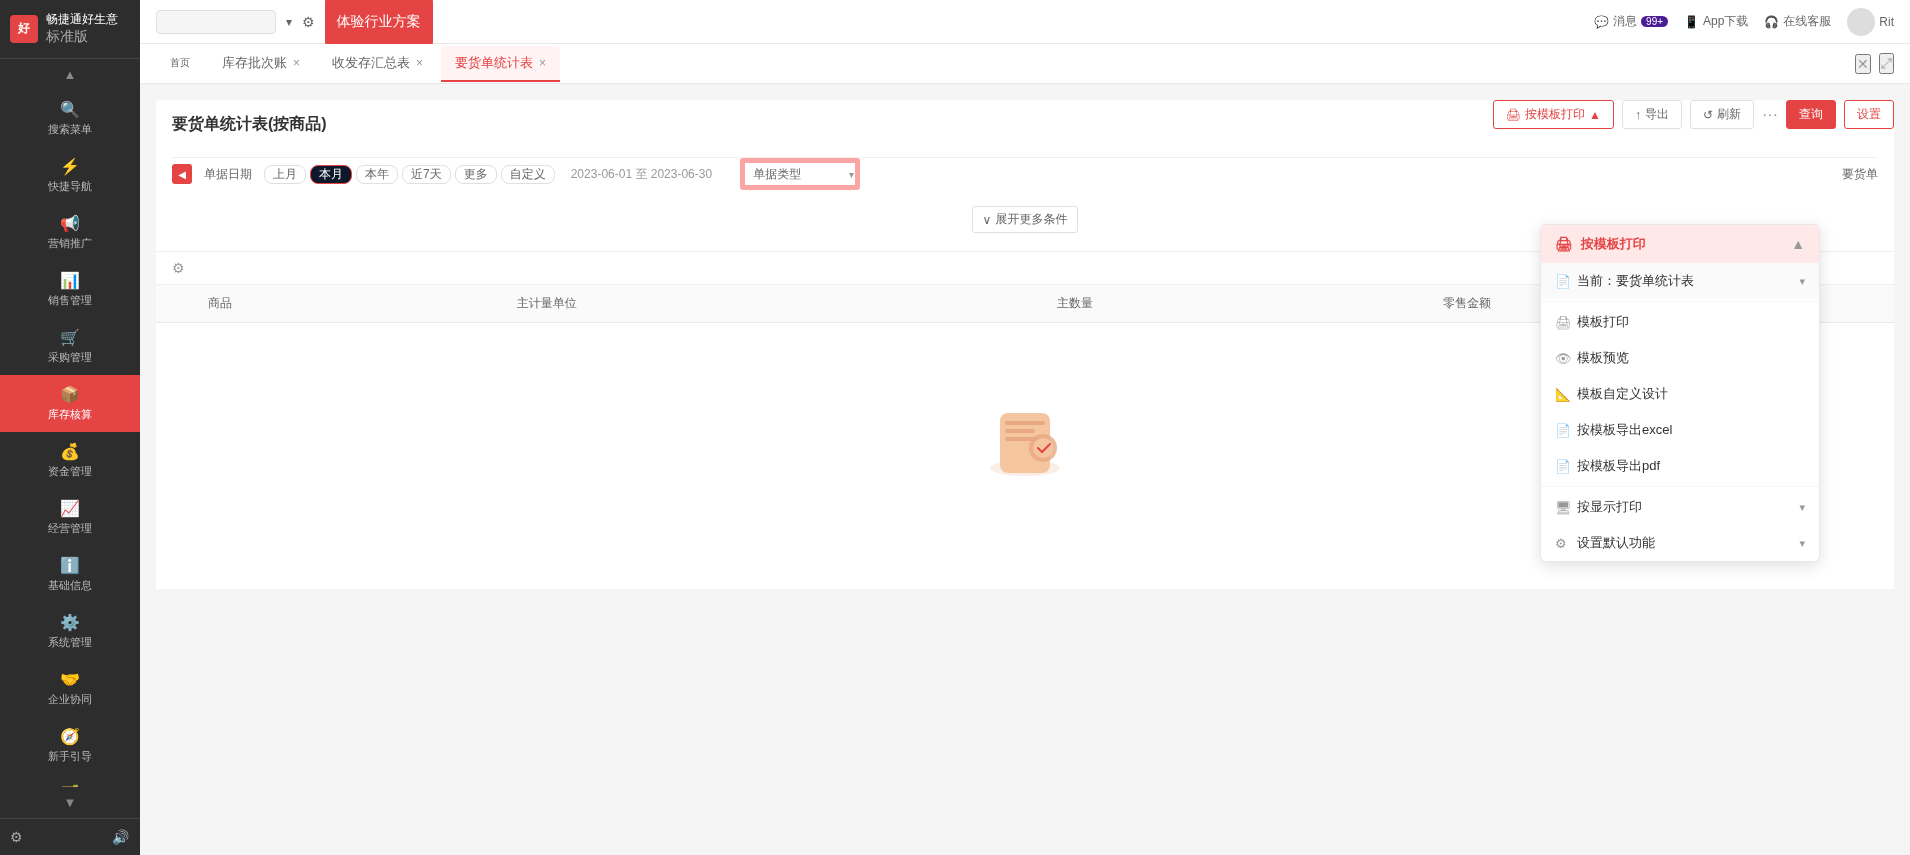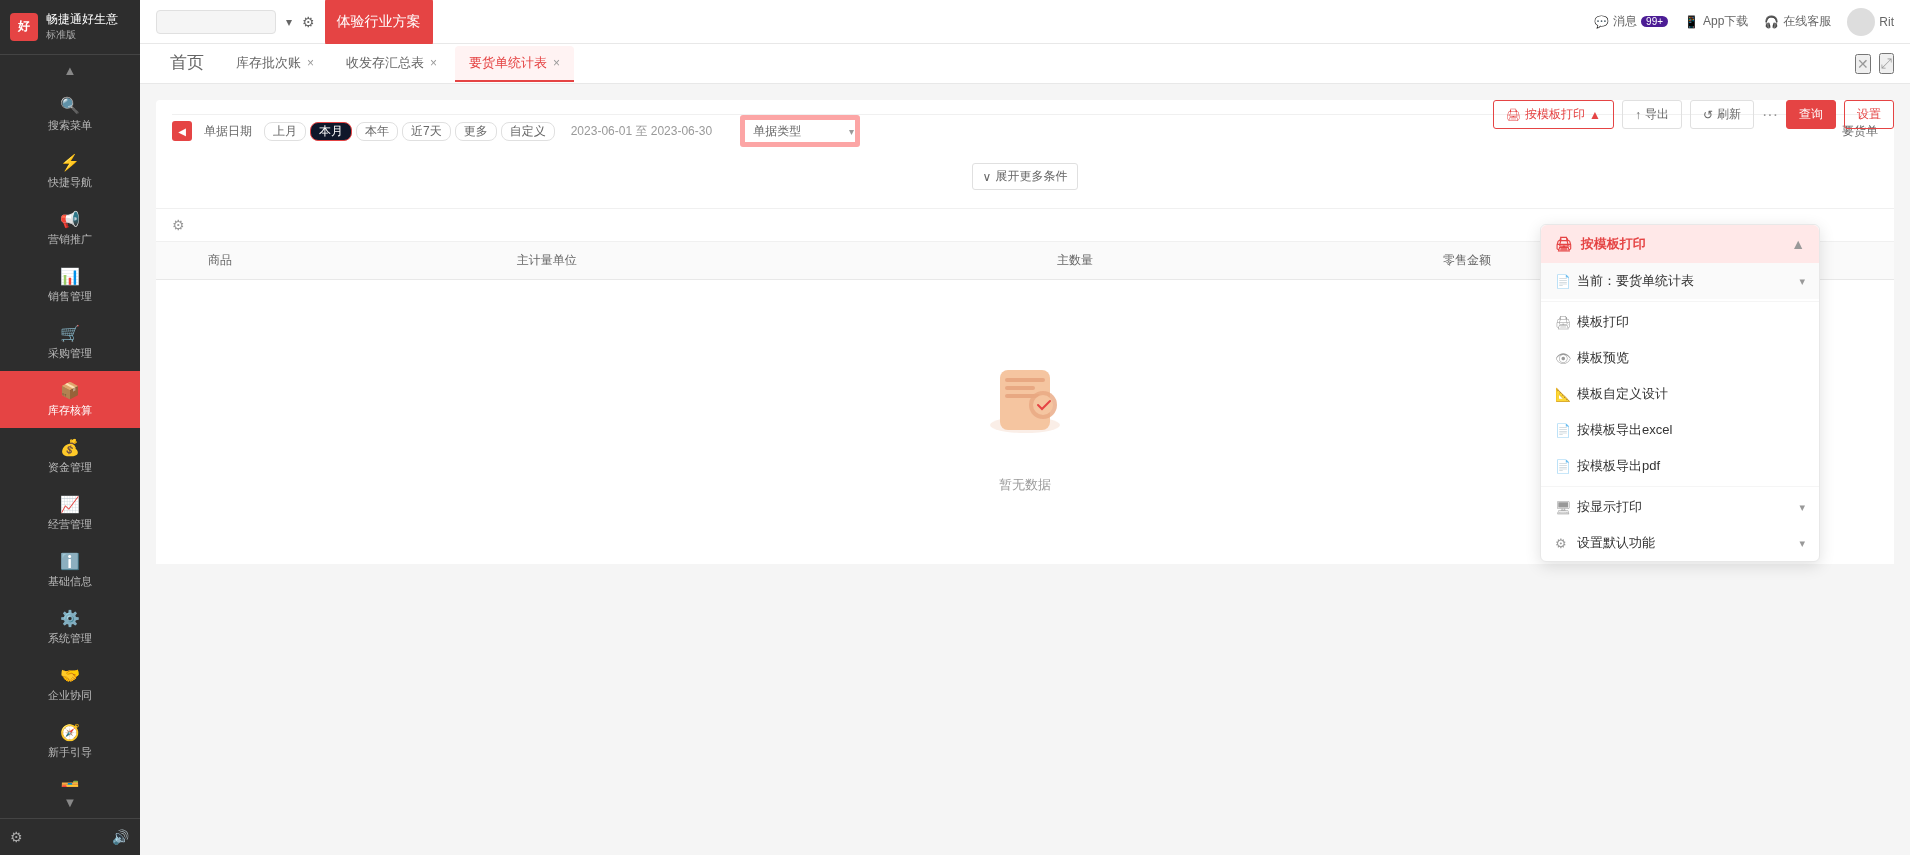--- a/index.html
+++ b/index.html
@@ -3,21 +3,21 @@
   <meta charset="utf-8">
   <style>
     * { margin: 0; padding: 0; box-sizing: border-box; }
     body { font-family: 'Microsoft YaHei', Arial, sans-serif; font-size: 13px; background: #f5f5f5; color: #333; width: 1910px; height: 855px; overflow: hidden; display: flex; }
 
     
     .sidebar { width: 140px; min-width: 140px; background: #2d2d2d; color: #ccc; display: flex; flex-direction: column; height: 855px; }
     .sidebar-logo { padding: 12px 10px; display: flex; align-items: center; gap: 8px; border-bottom: 1px solid #444; }
     .sidebar-logo-icon { width: 28px; height: 28px; background: #e54444; border-radius: 4px; display: flex; align-items: center; justify-content: center; color: #fff; font-size: 12px; font-weight: bold; }
     .sidebar-logo-text { font-size: 12px; color: #fff; line-height: 1.3; }
-    .sidebar-logo-sub { font-size: 10px; color: #aaa; }
+    .sidebar-logo-sub { font-size: 14px; color: #aaa; }
     .sidebar-nav { flex: 1; overflow-y: auto; }
     .sidebar-nav::-webkit-scrollbar { width: 4px; }
     .sidebar-nav::-webkit-scrollbar-thumb { background: #555; }
     .nav-item { display: flex; flex-direction: column; align-items: center; padding: 10px 5px; cursor: pointer; color: #bbb; font-size: 11px; gap: 3px; transition: background 0.2s; }
     .nav-item.active { background: #e54444; color: #fff; }
     .nav-item .nav-icon { font-size: 16px; }
     .sidebar-footer { padding: 10px; display: flex; justify-content: space-between; border-top: 1px solid #444; }
     .sidebar-footer-btn { background: none; border: none; color: #aaa; cursor: pointer; font-size: 14px; }
     .sidebar-scroll-up, .sidebar-scroll-down { display: flex; align-items: center; justify-content: center; padding: 4px; color: #888; cursor: pointer; }
 
@@ -34,21 +34,21 @@
     .topbar-right { display: flex; align-items: center; gap: 16px; font-size: 12px; color: #666; }
     .topbar-right-item { display: flex; align-items: center; gap: 4px; cursor: pointer; }
     .badge { background: #4c1d95; color: #fff; border-radius: 8px; padding: 0 5px; font-size: 10px; min-width: 18px; text-align: center; }
     .avatar { width: 28px; height: 28px; background: #ddd; border-radius: 50%; display: flex; align-items: center; justify-content: center; font-size: 12px; }
 
     
     .tabs-bar { background: #fff; border-bottom: 1px solid #e8e8e8; padding: 0 16px; display: flex; align-items: center; height: 40px; gap: 4px; }
     .tab { padding: 8px 14px; font-size: 13px; cursor: pointer; color: #666; display: flex; align-items: center; gap: 6px; border-bottom: 2px solid transparent; white-space: nowrap; }
     .tab.active { color: #e54444; border-bottom: 2px solid #e54444; background: #fff3f3; border-radius: 4px 4px 0 0; }
     .tab-close { color: #999; font-size: 12px; cursor: pointer; }
-    .tab-home { color: #666; font-size: 17px; }
+    .tab-home { color: #666; font-size: 10px; }
     .tabs-bar-right { margin-left: auto; display: flex; align-items: center; gap: 8px; }
     .tabs-action { color: #999; cursor: pointer; font-size: 14px; }
 
     
     .content { flex: 1; overflow: auto; padding: 0; position: relative; }
     .page { padding: 16px; background: #f5f5f5; min-height: 100%; }
     .page-header { background: #fff; padding: 14px 16px 10px; border-radius: 4px 4px 0 0; margin-bottom: 0; }
     .page-title { font-size: 16px; font-weight: bold; color: #333; margin-bottom: 12px; }
 
     
@@ -229,20 +229,23 @@
       <button class="tabs-action">✕</button>
       <button class="tabs-action">⤢</button>
     </div>
   </div>
 
   <div class="content">
     <div class="content-wrapper">
       <div class="page">
 
         <div class="page-header">
+          <div style="display:flex; align-items:center; justify-content:space-between; margin-bottom:10px;">
+            <h1 class="page-title">要货单统计表(按商品)</h1>
+          </div>
 
           <div class="filter-bar" style="padding:0 0 8px 0;">
             <div class="filter-row">
 
               <button style="background:#e54444;border:none;color:#fff;border-radius:3px;width:20px;height:20px;cursor:pointer;font-size:10px;display:flex;align-items:center;justify-content:center;">◀</button>
 
               <span class="filter-label">单据日期</span>
               <div class="date-btns">
                 <button class="date-btn">上月</button>
                 <button class="date-btn active">本月</button>
@@ -298,21 +301,20 @@
                         <ellipse cx="50" cy="75" rx="35" ry="8" fill="#f5ddd0" opacity="0.5"></ellipse>
                         <rect x="25" y="20" width="50" height="60" rx="8" fill="#f5c5a0"></rect>
                         <rect x="30" y="28" width="40" height="4" rx="2" fill="#e8a882"></rect>
                         <rect x="30" y="36" width="30" height="4" rx="2" fill="#e8a882"></rect>
                         <rect x="30" y="44" width="35" height="4" rx="2" fill="#e8a882"></rect>
                         <circle cx="68" cy="55" r="14" fill="#e8a882" opacity="0.8"></circle>
                         <circle cx="68" cy="55" r="10" fill="#f5c5a0"></circle>
                         <path d="M63 55 L67 59 L75 51" stroke="#e54444" stroke-width="2" fill="none" stroke-linecap="round"></path>
                       </svg>
                     </div>
-                    <div class="empty-text">暂无数据</div>
                   </div>
                 </td>
               </tr>
             </tbody>
           </table>
         </div>
 
       </div>
     </div>
 

